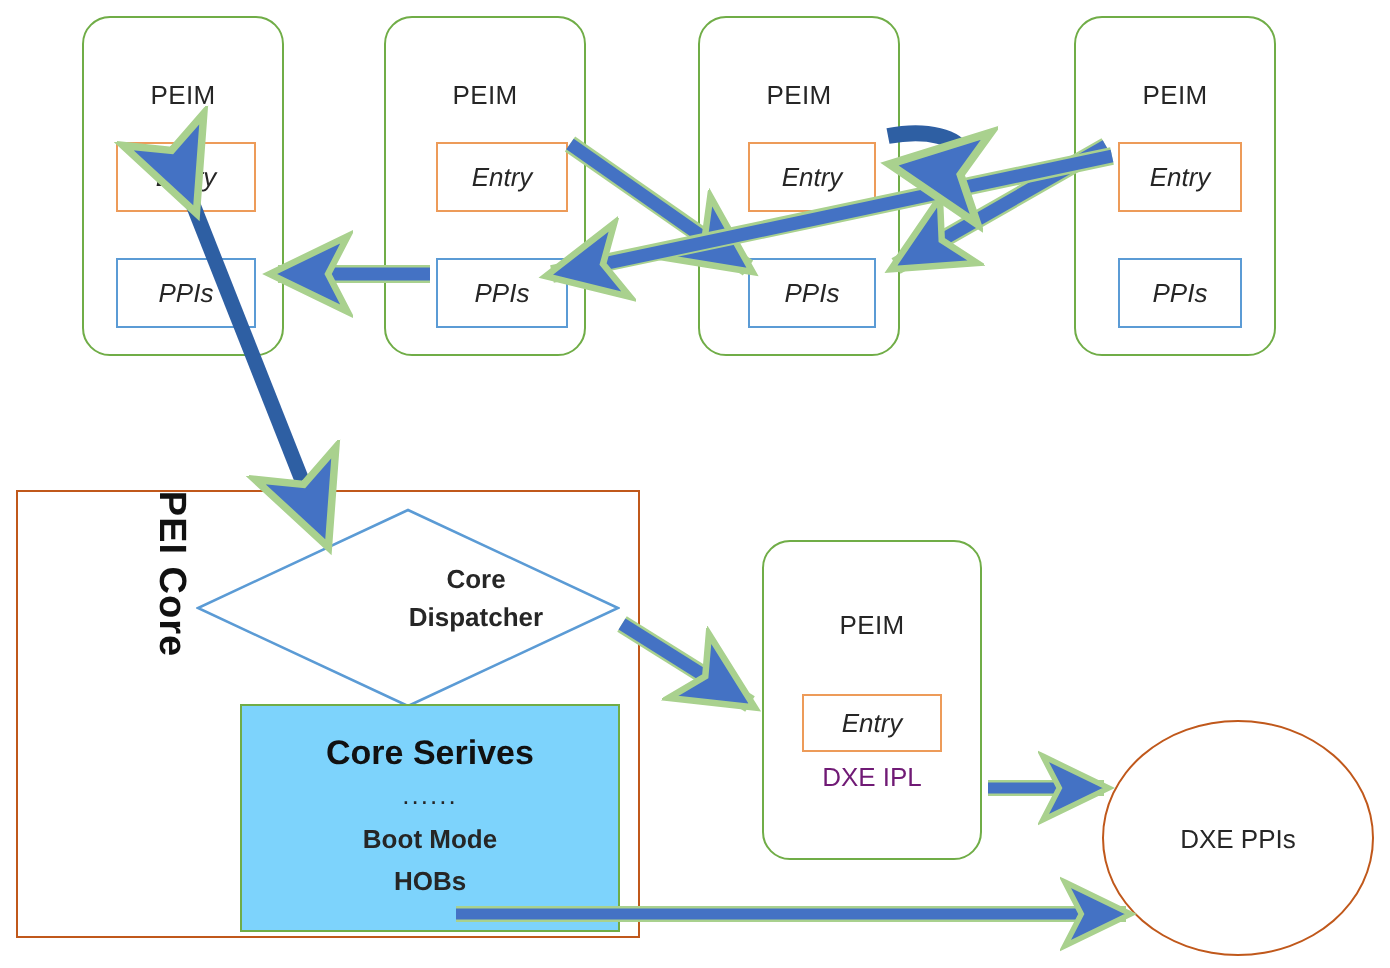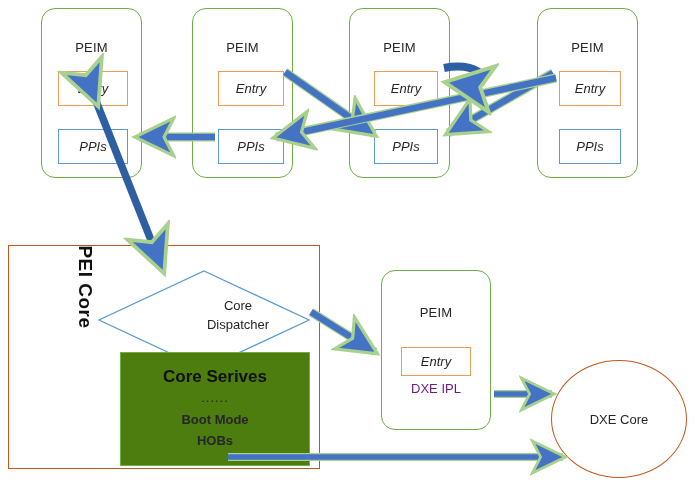--- a/index.html
+++ b/index.html
@@ -88,24 +88,25 @@
     transform: rotate(90deg);
     transform-origin: 50% 50%;
     z-index: 3;
     letter-spacing: 0.5px;
   }
 
   
   #dispatcher-wrap {
     position: absolute;
     left: 98px;
-    top: 270px;
+    top: 254px;
     width: 212px;
     height: 100px;
     z-index: 3;
+    font-weight: bold;
   }
   #dispatcher-wrap svg {
     position: absolute;
     left: 0;
     top: 0;
   }
   #dispatcher-label {
     position: absolute;
     left: 88px;
     top: 26px;
@@ -118,21 +119,21 @@
 
   
   #core-services-box {
     position: absolute;
     left: 120px;
     top: 352px;
     width: 190px;
     height: 114px;
     box-sizing: border-box;
     border: 1.4px solid #70AD47;
-    background: #4d7c0f;
+    background: #7dd3fc;
     z-index: 3;
     text-align: center;
   }
   #core-services-title {
     margin-top: 14px;
     font-size: 17px;
     font-weight: bold;
     color: #111111;
   }
   .cs-line {
@@ -238,21 +239,21 @@
     <div class="cs-line">Boot Mode</div>
     <div class="cs-line">HOBs</div>
   </div>
 
   <div id="dxe-ipl-card">
     <div class="peim-title" style="top:34px;">PEIM</div>
     <div class="inner-box entry" style="left:19px; top:76px; width:70px; height:29px;">Entry</div>
     <div id="dxe-ipl-caption">DXE IPL</div>
   </div>
 
-  <div id="dxe-core-circle">DXE Core</div>
+  <div id="dxe-core-circle">DXE PPIs</div>
 
   <svg id="arrow-layer" viewBox="0 0 695 484">
     <defs>
 
       <marker id="ah" markerWidth="7" markerHeight="7" refX="5.6" refY="3.5" orient="auto" markerUnits="strokeWidth">
         <path d="M0.4,0.6 L6.4,3.5 L0.4,6.4 L1.9,3.5 Z" fill="#4472C4" stroke="#A9D18E" stroke-width="0.5"></path>
       </marker>
       <marker id="ah-start" markerWidth="7" markerHeight="7" refX="5.6" refY="3.5" orient="auto" markerUnits="strokeWidth">
         <path d="M0.4,0.6 L6.4,3.5 L0.4,6.4 L1.9,3.5 Z" fill="#4472C4" stroke="#A9D18E" stroke-width="0.5"></path>
       </marker>

